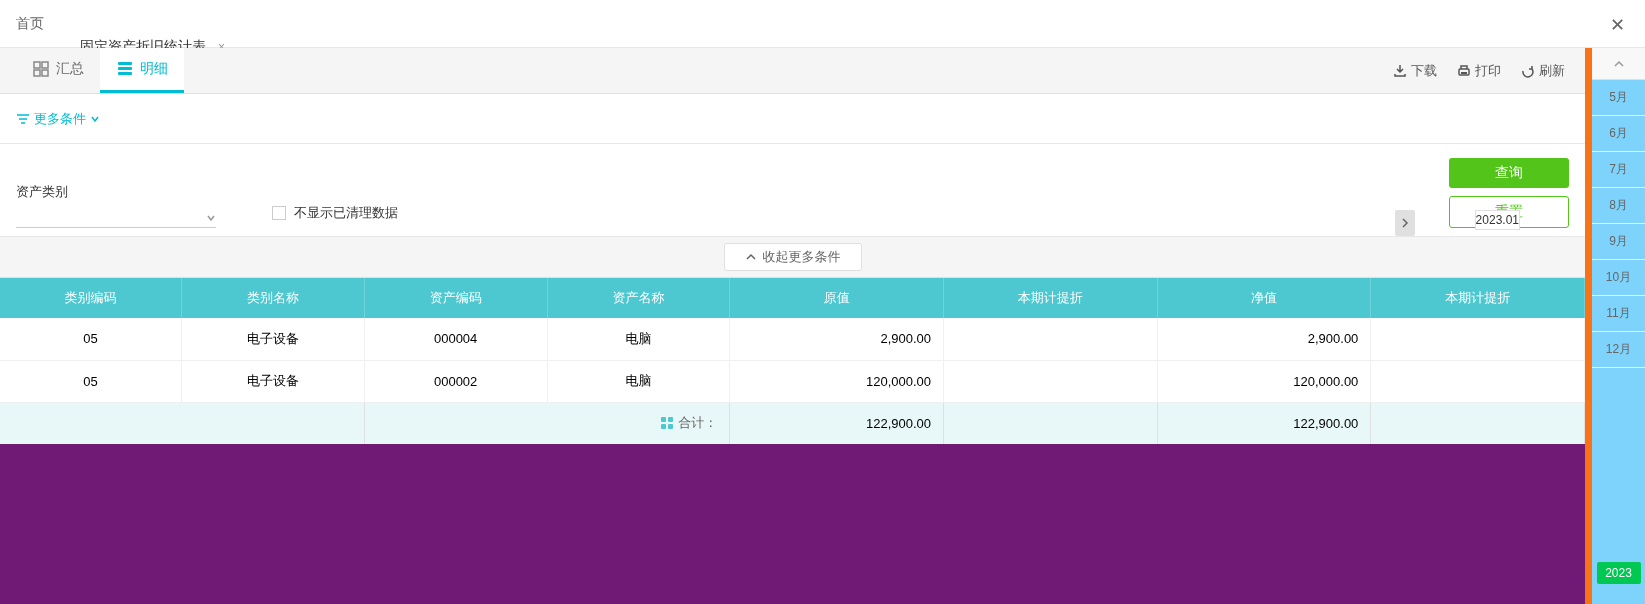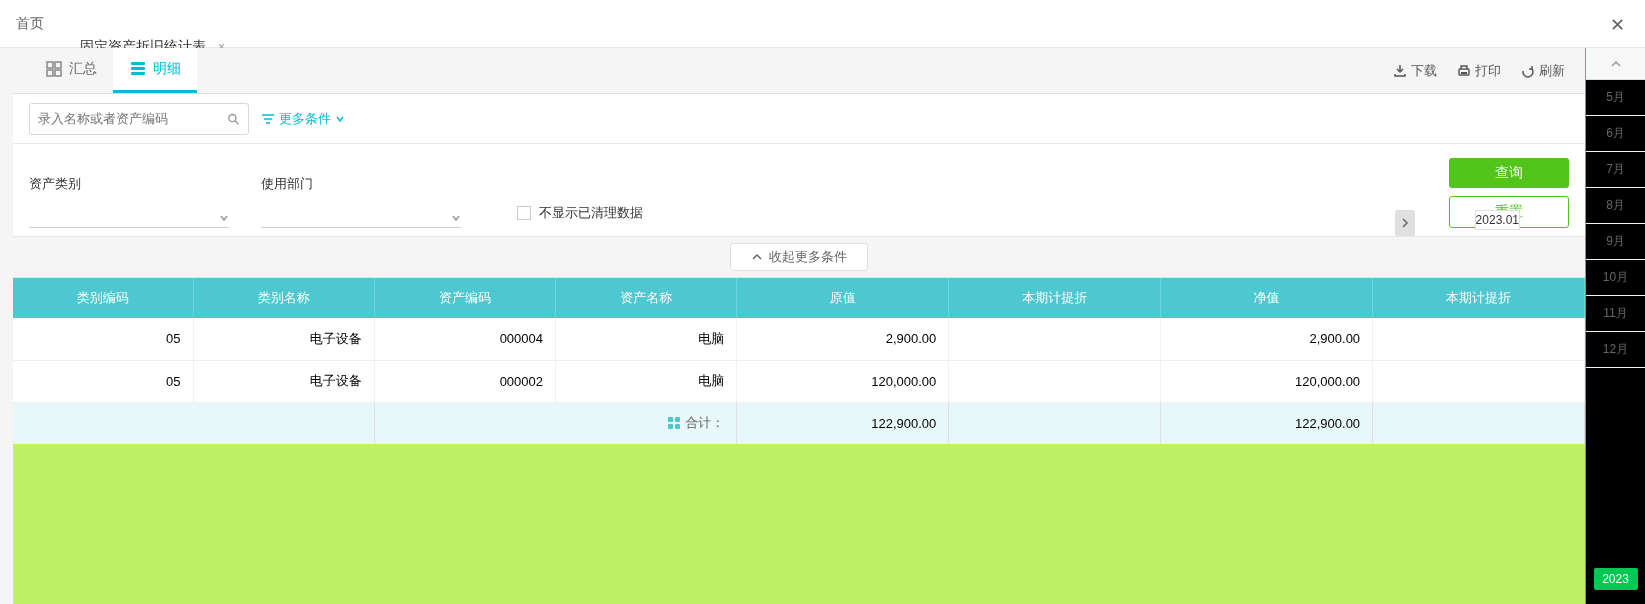--- a/index.html
+++ b/index.html
@@ -170,21 +170,21 @@
     }
     .filter-fields {
       display: flex;
       align-items: flex-end;
       gap: 32px;
       flex-wrap: wrap;
     }
     .filter-field {
       display: flex;
       flex-direction: column;
-      gap: 16px;
+      gap: 8px;
       min-width: 200px;
     }
     .filter-label {
       font-size: 13px;
       color: #333;
     }
     .filter-select {
       display: flex;
       align-items: center;
       border-bottom: 1px solid #ccc;
@@ -280,21 +280,21 @@
       font-weight: normal;
       border-right: 1px solid rgba(255,255,255,0.2);
     }
     .data-table tbody tr {
       background: #fff;
       height: 42px;
       border-bottom: 1px solid #f0f0f0;
     }
     .data-table tbody td {
       padding: 0 12px;
-      text-align: right;
+      text-align: center;
       border-right: 1px solid #f0f0f0;
     }
     .data-table tbody td.num {
       text-align: right;
     }
     .data-table tfoot tr {
       background: #e8f8f8;
       height: 42px;
     }
     .data-table tfoot td {
@@ -312,35 +312,35 @@
       justify-content: flex-end;
     }
 
     
     .right-panel {
       position: absolute;
       right: 0;
       top: 48px;
       width: 60px;
       height: 556px;
-      background: #000000;
-      border-left: 1px solid #f97316;
+      background: #7dd3fc;
+      border-left: 7px solid #f97316;
       display: flex;
       flex-direction: column;
       align-items: center;
     }
     .timeline-year-btn {
       width: 44px;
       background: #00c853;
       color: #fff;
       font-size: 12px;
       text-align: center;
       padding: 4px 2px;
       margin-top: auto;
-      margin-bottom: 14px;
+      margin-bottom: 20px;
       border-radius: 2px;
       cursor: pointer;
     }
     .timeline-month {
       font-size: 12px;
       color: #666;
       height: 36px;
       display: flex;
       align-items: center;
       cursor: pointer;
@@ -370,22 +370,21 @@
       white-space: nowrap;
     }
 
     .main-content {
       position: absolute;
       top: 48px;
       left: 0;
       right: 60px;
       bottom: 0;
       overflow: hidden;
-      background: #bef264;
-      margin-left: 13px;
+      background: #701a75;
     }
   </style>
 </head>
 <body>
 
 <div class="top-nav">
   <span class="nav-home">首页</span>
   <div class="nav-tab-active">
     <span>固定资产折旧统计表</span>
     <span class="nav-close">×</span>
@@ -437,27 +436,20 @@
         <svg width="14" height="14" viewBox="0 0 14 14">
             <path d="M2 7a5 5 0 109-2" fill="none" stroke="#555" stroke-width="1.5"></path>
             <path d="M11 2l0 3-3 0" fill="none" stroke="#555" stroke-width="1.5"></path>
           </svg>
         <span>刷新</span>
       </div>
     </div>
   </div>
 
   <div class="search-row">
-    <div class="search-input-wrap">
-      <input type="text" placeholder="录入名称或者资产编码" style="">
-      <svg width="14" height="14" viewBox="0 0 14 14">
-          <circle cx="6" cy="6" r="4" fill="none" stroke="#999" stroke-width="1.5"></circle>
-          <line x1="9" y1="9" x2="13" y2="13" stroke="#999" stroke-width="1.5"></line>
-        </svg>
-    </div>
     <div class="more-filter">
       <svg width="14" height="14" viewBox="0 0 14 14">
           <path d="M1 3h12M3 7h8M5 11h4" stroke="#00bcd4" stroke-width="1.5" fill="none"></path>
         </svg>
       <span>更多条件</span>
       <svg width="10" height="10" viewBox="0 0 10 10">
           <path d="M2 3l3 4 3-4" fill="none" stroke="#00bcd4" stroke-width="1.5"></path>
         </svg>
     </div>
   </div>
@@ -467,29 +459,20 @@
         <path d="M4 2l4 4-4 4" fill="none" stroke="#666" stroke-width="1.5"></path>
       </svg>
   </div>
 
   <div class="date-display">2023.01</div>
 
   <div class="filter-row">
     <div class="filter-fields">
       <div class="filter-field">
         <span class="filter-label">资产类别</span>
-        <div class="filter-select">
-          <span></span>
-          <svg width="10" height="10" viewBox="0 0 10 10">
-              <path d="M2 3l3 4 3-4" fill="none" stroke="#999" stroke-width="1.5"></path>
-            </svg>
-        </div>
-      </div>
-      <div class="filter-field">
-        <span class="filter-label">使用部门</span>
         <div class="filter-select">
           <span></span>
           <svg width="10" height="10" viewBox="0 0 10 10">
               <path d="M2 3l3 4 3-4" fill="none" stroke="#999" stroke-width="1.5"></path>
             </svg>
         </div>
       </div>
       <div class="filter-checkbox">
         <div class="checkbox-box"></div>
         <span>不显示已清理数据</span>

